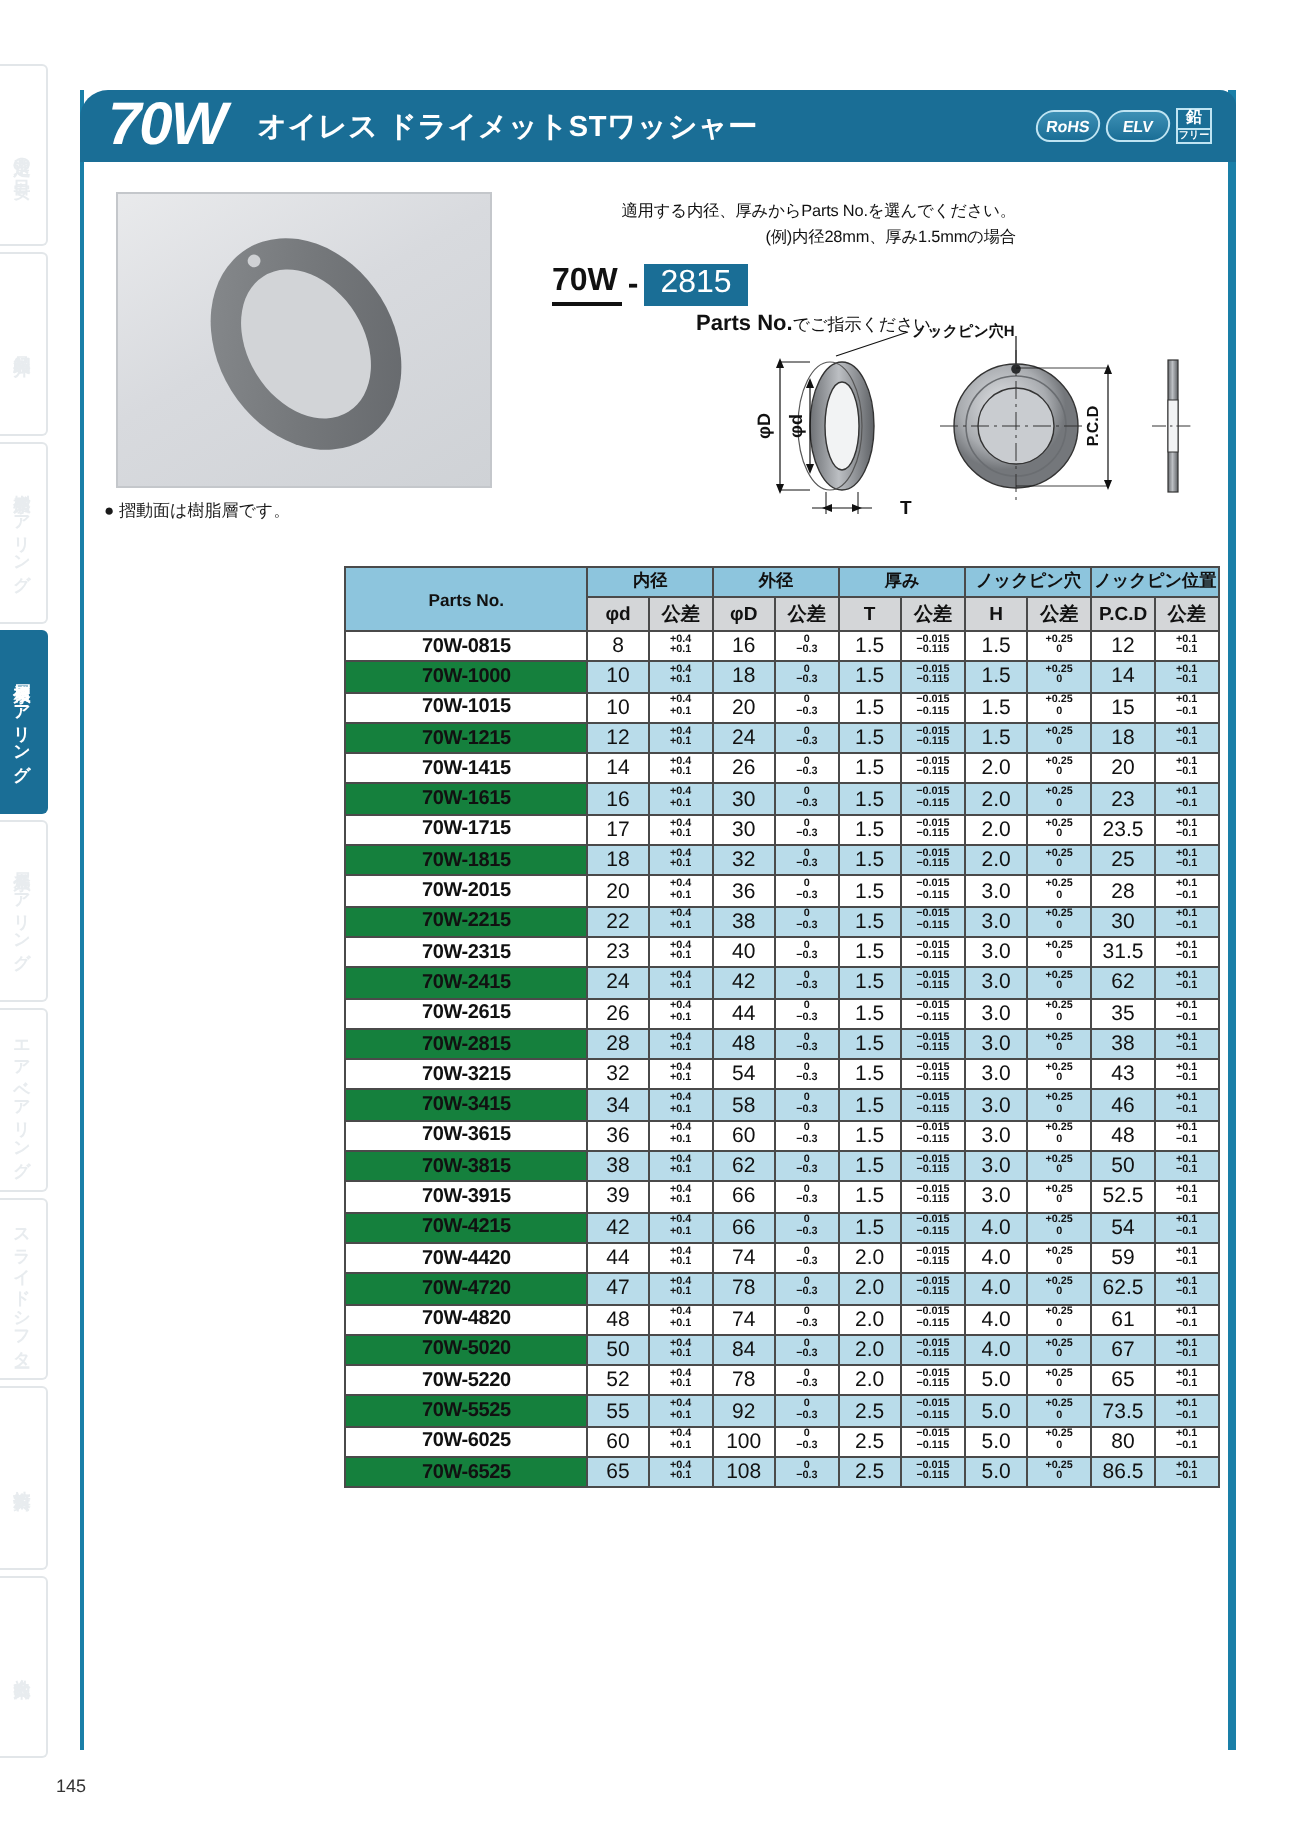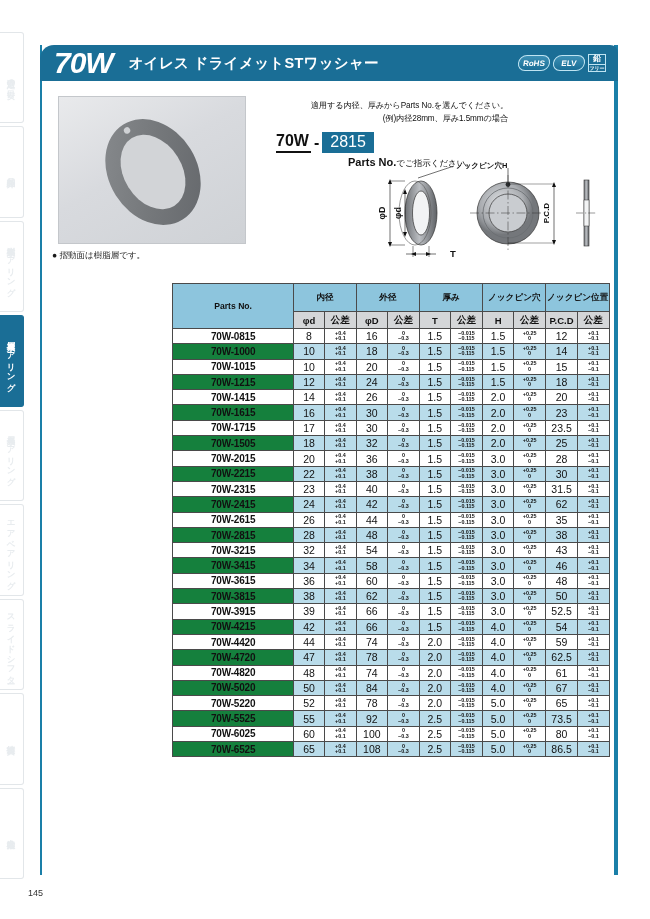--- a/index.html
+++ b/index.html
@@ -138,21 +138,21 @@
   }
   #partsno-note b { font-size: 11px; }
 
   
   #diagram { position: absolute; left: 358px; top: 158px; width: 252px; height: 104px; }
 
   
   #tbl-wrap { position: absolute; left: 172px; top: 283px; width: 438px; }
   table { border-collapse: collapse; width: 100%; font-size: 9px; }
   th, td { border: 0.7px solid #4a4a4a; text-align: center; }
-  thead tr.grp th { background: #8dc5dd; font-size: 8.6px; font-weight: bold; height: 28px; color:#111; }
+  thead tr.grp th { background: #8dc5dd; font-size: 8.6px; font-weight: bold; height: 15px; color:#111; }
   thead tr.sub th { background: #d4d6d8; font-size: 9.5px; font-weight: bold; height: 17px; color:#111; }
   th.partsno {
     background: #8dc5dd; font-size: 12px; font-weight: bold;
     width: 130px; color: #111;
   }
   tbody td { height: 15.3px; color: #111; }
   tbody tr.alt td { background: #b9dcea; }
   tbody tr.alt td.pn { background: #15803d; }
   td.pn { font-size: 10px; font-weight: bold; letter-spacing: -0.2px; }
   td.val { font-size: 10.5px; width: 32px; }
@@ -595,21 +595,21 @@
           </td>
           <td class="val">23.5</td>
           <td class="tol">
             <div class="tolbox">
               <span>+0.1</span>
               <span>−0.1</span>
             </div>
           </td>
         </tr>
         <tr class="alt">
-          <td class="pn">70W-1505</td>
+          <td class="pn">70W-1815</td>
           <td class="val">18</td>
           <td class="tol">
             <div class="tolbox">
               <span>+0.4</span>
               <span>+0.1</span>
             </div>
           </td>
           <td class="val">32</td>
           <td class="tol">
             <div class="tolbox">

